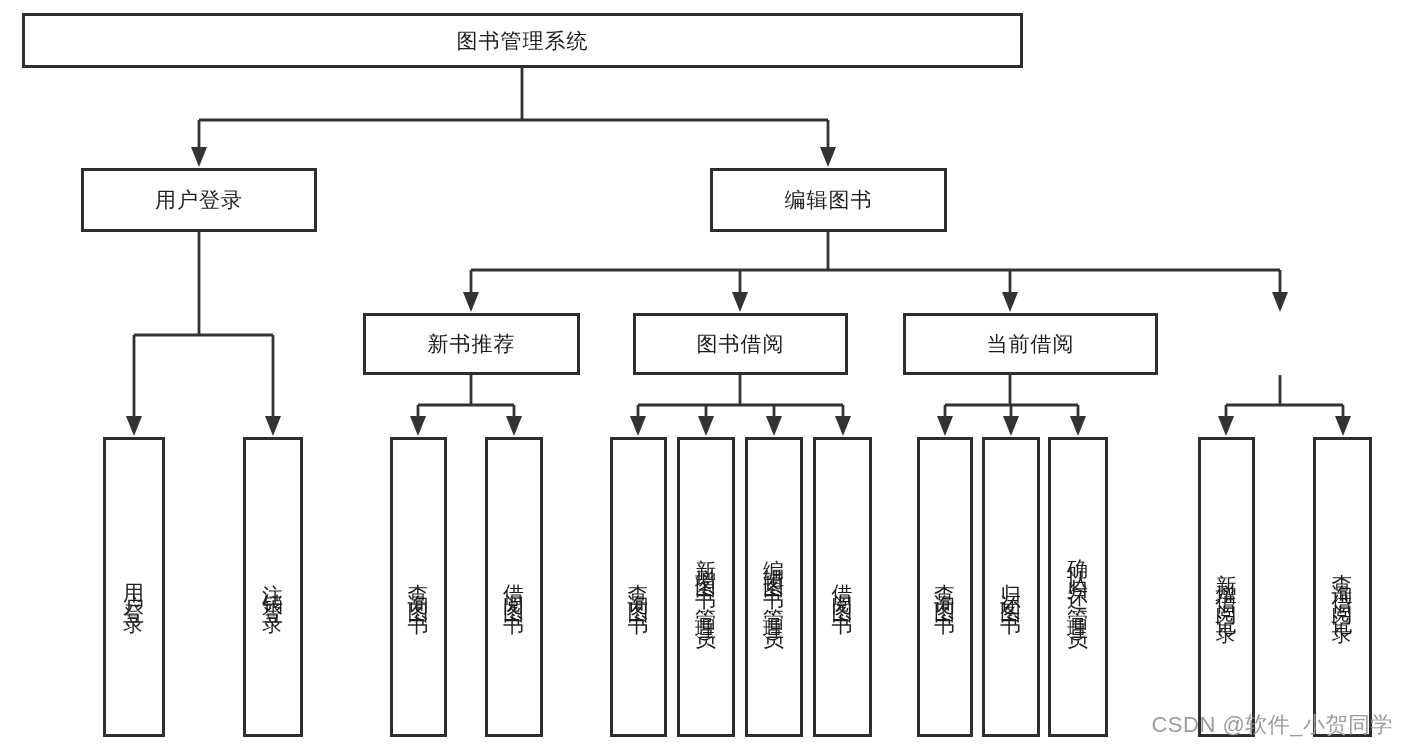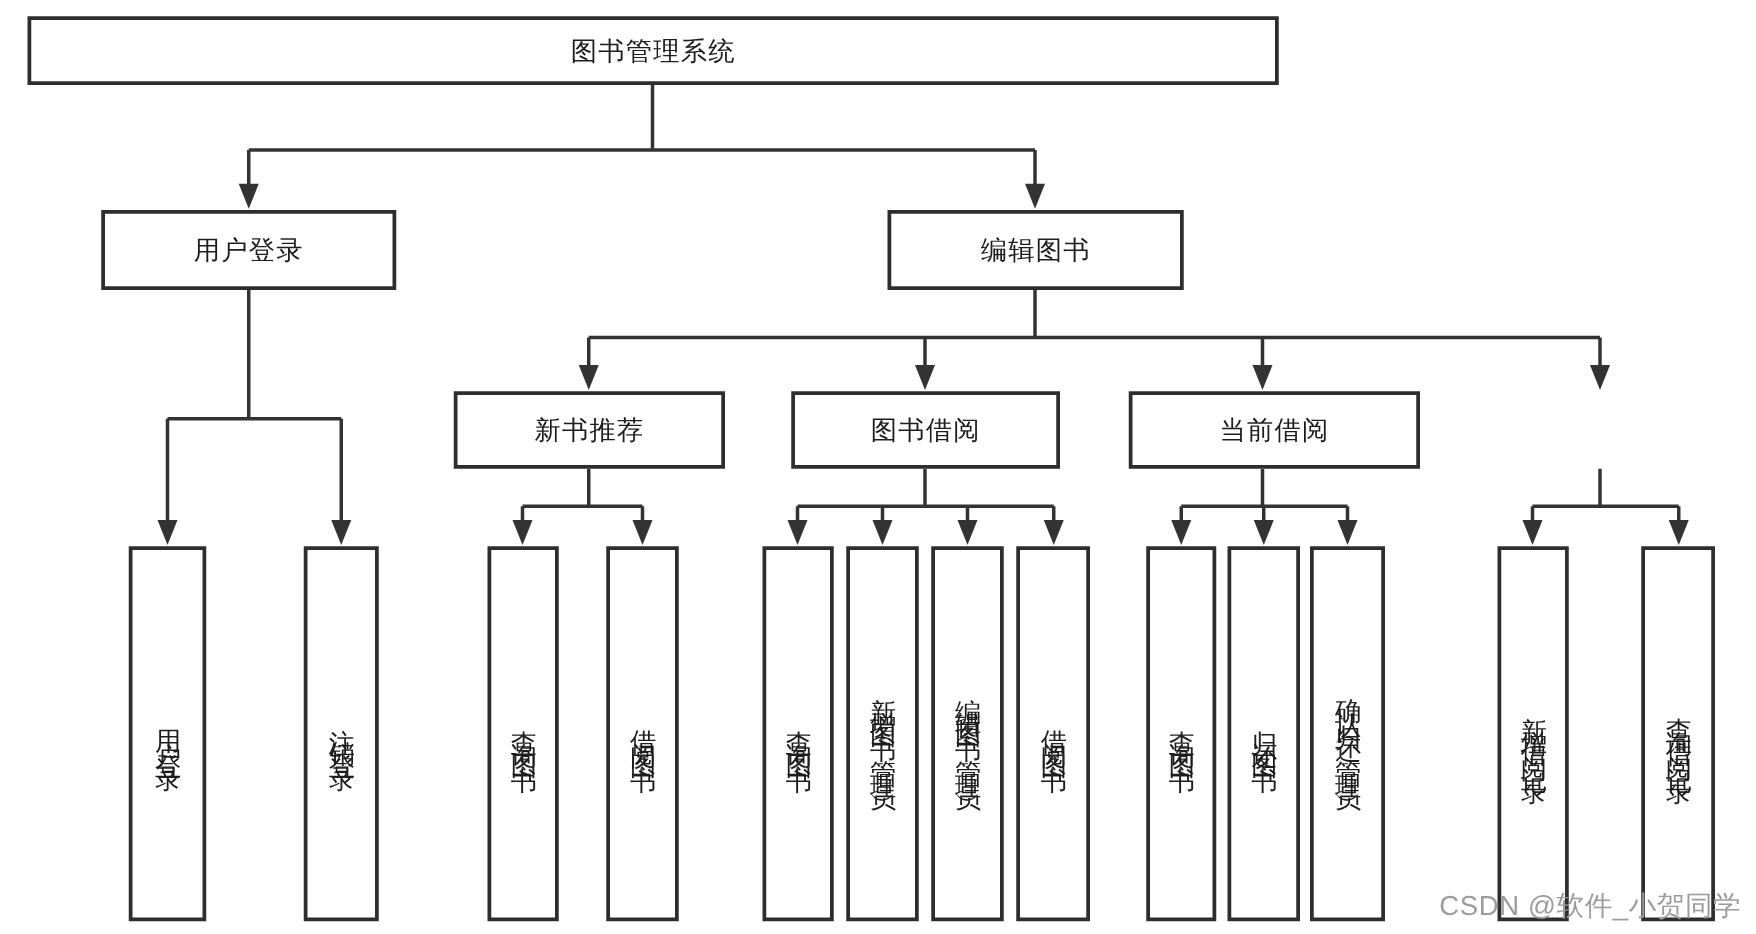--- a/index.html
+++ b/index.html
@@ -129,21 +129,21 @@
     </g>
   </svg>
 
   <div class="node" style="left:22px; top:13px; width:1001px; height:55px;">图书管理系统</div>
 
   <div class="node" style="left:81px; top:168px; width:236px; height:64px;">用户登录</div>
   <div class="node" style="left:710px; top:168px; width:237px; height:64px;">编辑图书</div>
 
   <div class="node" style="left:633px; top:313px; width:215px; height:62px;">图书借阅</div>
   <div class="node" style="left:363px; top:313px; width:217px; height:62px;">新书推荐</div>
-  <div class="node" style="left:903px; top:313px; width:233px; height:62px;">当前借阅</div>
+  <div class="node" style="left:903px; top:313px; width:255px; height:62px;">当前借阅</div>
 
   <div class="vnode" style="left:103px; top:437px; width:62px; height:300px;">用户登录</div>
   <div class="vnode" style="left:243px; top:437px; width:60px; height:300px;">注销登录</div>
 
   <div class="vnode" style="left:390px; top:437px; width:57px; height:300px;">查询图书</div>
   <div class="vnode" style="left:485px; top:437px; width:58px; height:300px;">借阅图书</div>
 
   <div class="vnode" style="left:610px; top:437px; width:57px; height:300px;">查询图书</div>
   <div class="vnode" style="left:677px; top:437px; width:58px; height:300px;">新增图书（管理员）</div>
   <div class="vnode" style="left:745px; top:437px; width:58px; height:300px;">编辑图书（管理员）</div>

